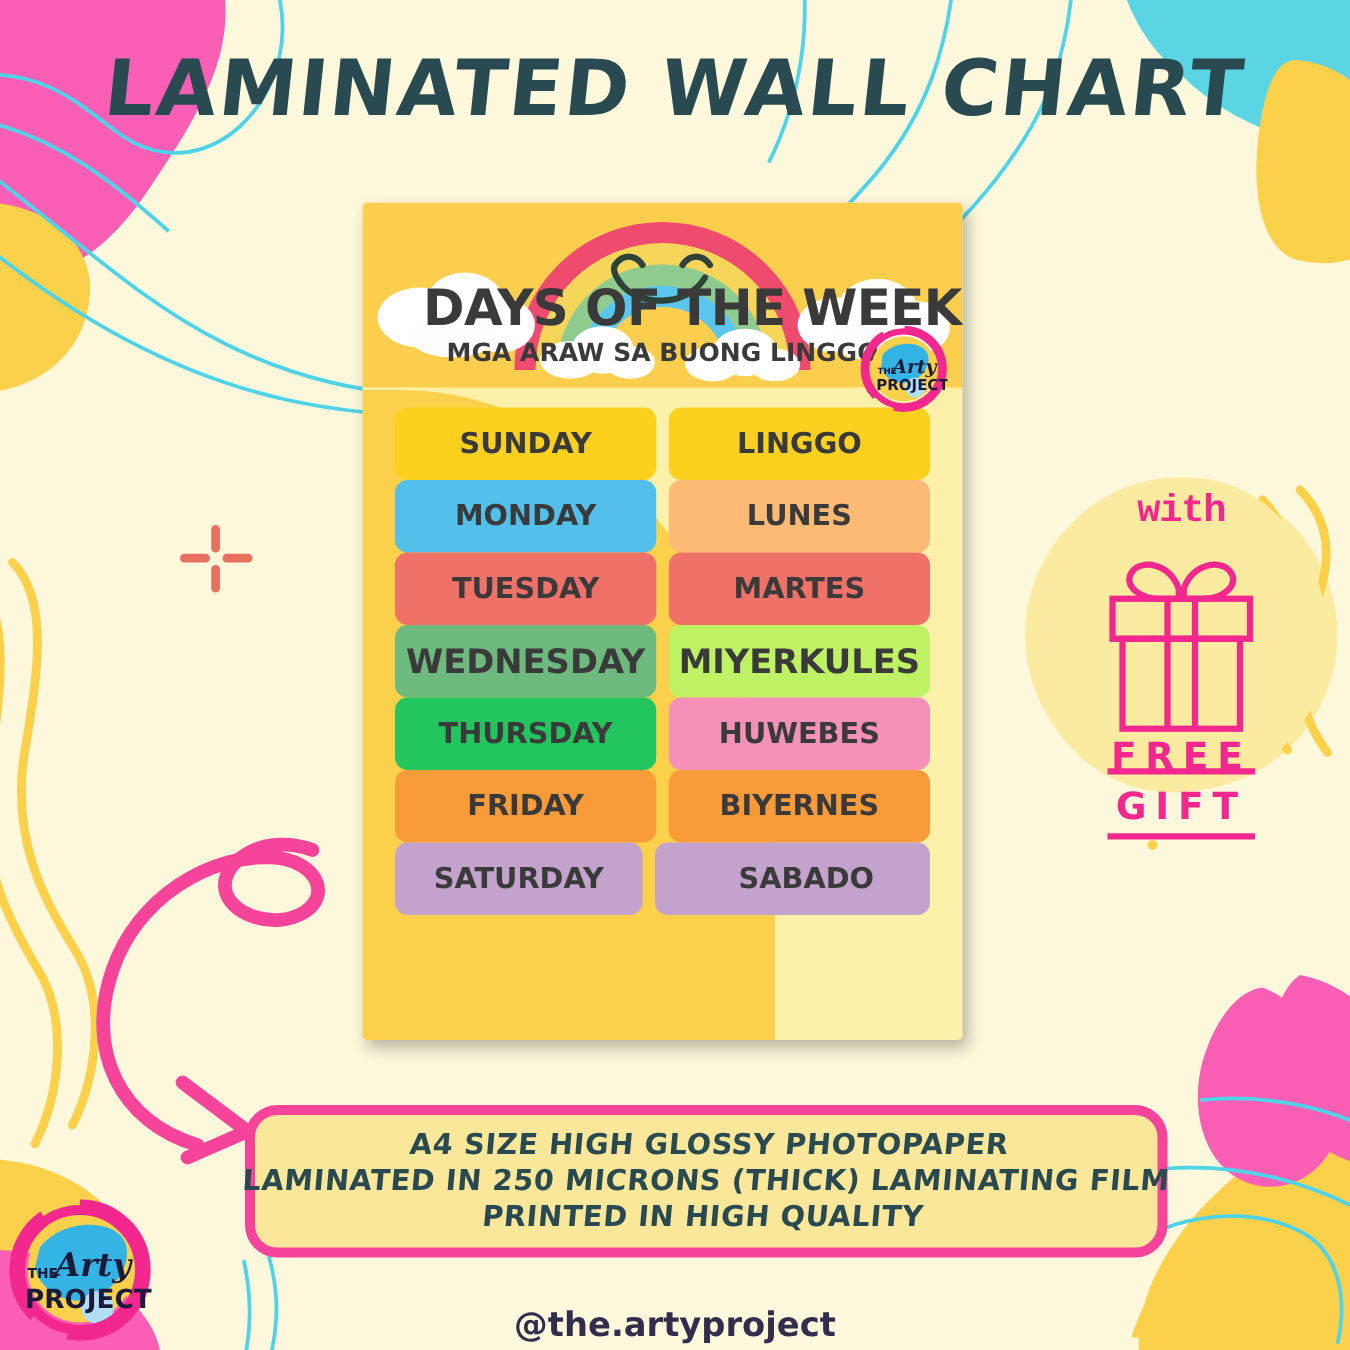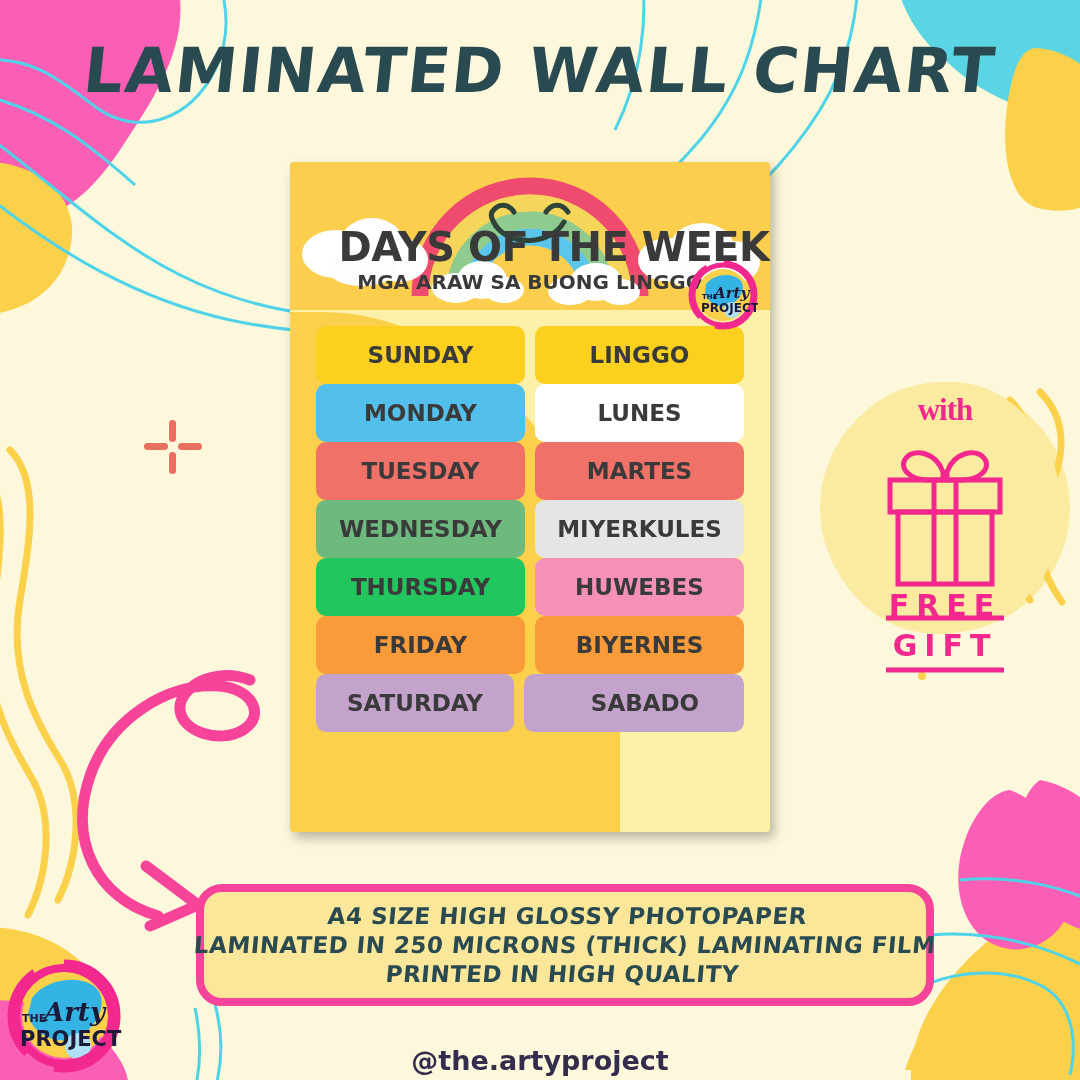--- a/index.html
+++ b/index.html
@@ -81,33 +81,33 @@
   }
   .row { display:flex; gap:10px; }
   .chip {
     flex:1; height:58px; border-radius:10px;
     display:flex; align-items:center; justify-content:center;
     font-family:"DejaVu Sans", sans-serif;
     font-weight:bold; font-size:23px;
     color:#3A3A3A; letter-spacing:0px;
     white-space:nowrap;
   }
-  .chip.small { font-size:23px; }
+  .chip.small { font-size:27px; }
 
   
   .gift-circle {
     position:absolute; left:822px; top:382px;
     width:240px; height:252px;
     background:#FBEBA0;
     border-radius:50% 46% 52% 48% / 50% 52% 48% 50%;
     z-index:3;
   }
   .gift-block { position:absolute; left:860px; top:392px; width:170px; z-index:5; text-align:center;}
   .with-label {
-    font-family:Liberation Serif, serif;
+    font-family:Liberation Mono, monospace;
     font-weight:bold; font-size:31px; color:#F2288E;
     letter-spacing:-1px; margin-bottom:2px;
   }
   .gift-svg { display:block; margin:0 auto; }
   .gift-dot {
     position:absolute; left:918px; top:672px; width:8px; height:8px;
     border-radius:50%; background:#FBD14B; z-index:4;
   }
 
   
@@ -260,29 +260,29 @@
     <text x="13" y="52" font-family="DejaVu Sans, sans-serif" font-size="12" font-weight="bold" fill="#1C1A3A">PROJECT</text>
   </svg>
 
   <div class="rows">
     <div class="row">
       <div class="chip" style="background: rgb(251, 208, 30);">SUNDAY</div>
       <div class="chip" style="background: rgb(251, 208, 30);">LINGGO</div>
     </div>
     <div class="row">
       <div class="chip" style="background: rgb(83, 192, 236);">MONDAY</div>
-      <div class="chip" style="background: #ffffff;">LUNES</div>
+      <div class="chip" style="background: #fdba74;">LUNES</div>
     </div>
     <div class="row">
       <div class="chip" style="background: rgb(240, 113, 103);">TUESDAY</div>
       <div class="chip" style="background: rgb(240, 113, 103);">MARTES</div>
     </div>
     <div class="row">
       <div class="chip small" style="background: rgb(109, 185, 126);">WEDNESDAY</div>
-      <div class="chip small" style="background: #e5e5e5;">MIYERKULES</div>
+      <div class="chip small" style="background: #bef264;">MIYERKULES</div>
     </div>
     <div class="row">
       <div class="chip" style="background: #22c55e;">THURSDAY</div>
       <div class="chip" style="background: rgb(245, 145, 185);">HUWEBES</div>
     </div>
     <div class="row">
       <div class="chip" style="background: rgb(249, 155, 56);">FRIDAY</div>
       <div class="chip" style="background: rgb(249, 155, 56);">BIYERNES</div>
     </div>
     <div class="row">

